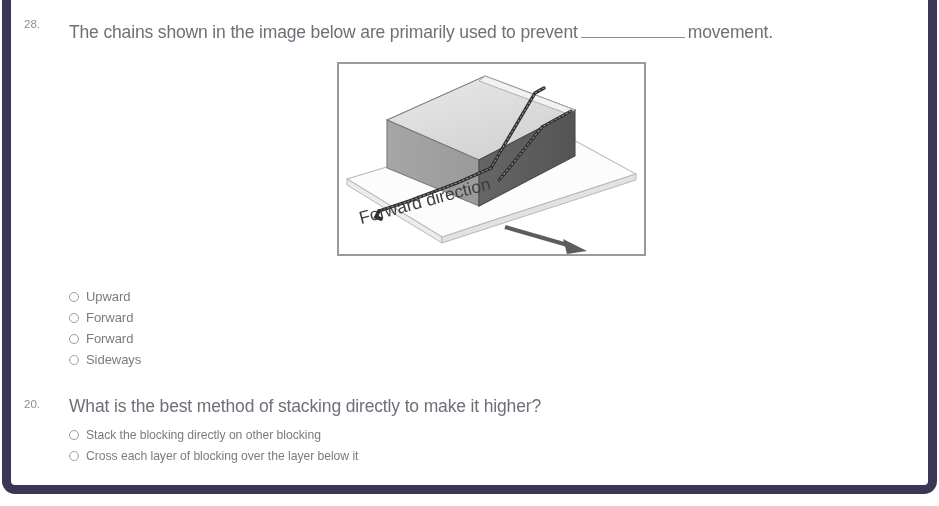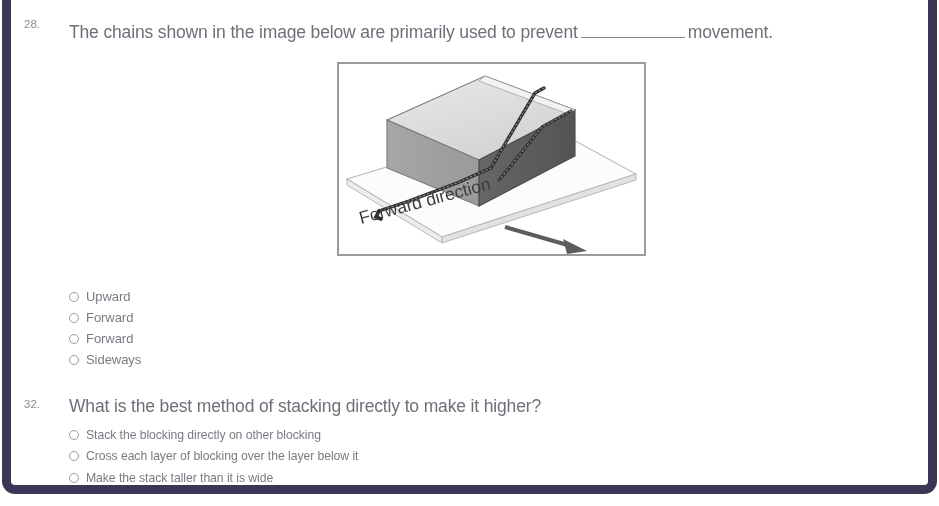--- a/index.html
+++ b/index.html
@@ -202,33 +202,29 @@
       <label class="opt">
         <span class="radio"></span>
         <span class="opt-label">Forward</span>
       </label>
       <label class="opt">
         <span class="radio"></span>
         <span class="opt-label">Sideways</span>
       </label>
     </div>
 
-    <div class="q-num" style="left:24px; top:398px;">32.</div>
+    <div class="q-num" style="left:24px; top:398px;">20.</div>
 
     <div class="q-text" style="left:69px; top:396px;">What is the best method of stacking directly to make it higher?</div>
 
     <div class="opts opts-lg" style="left:69px; top:424px;">
       <label class="opt">
         <span class="radio"></span>
         <span class="opt-label">Stack the blocking directly on other blocking</span>
       </label>
       <label class="opt">
         <span class="radio"></span>
         <span class="opt-label">Cross each layer of blocking over the layer below it</span>
-      </label>
-      <label class="opt">
-        <span class="radio"></span>
-        <span class="opt-label">Make the stack taller than it is wide</span>
       </label>
     </div>
 
   </div>
 </div>
 
 </body></html>

